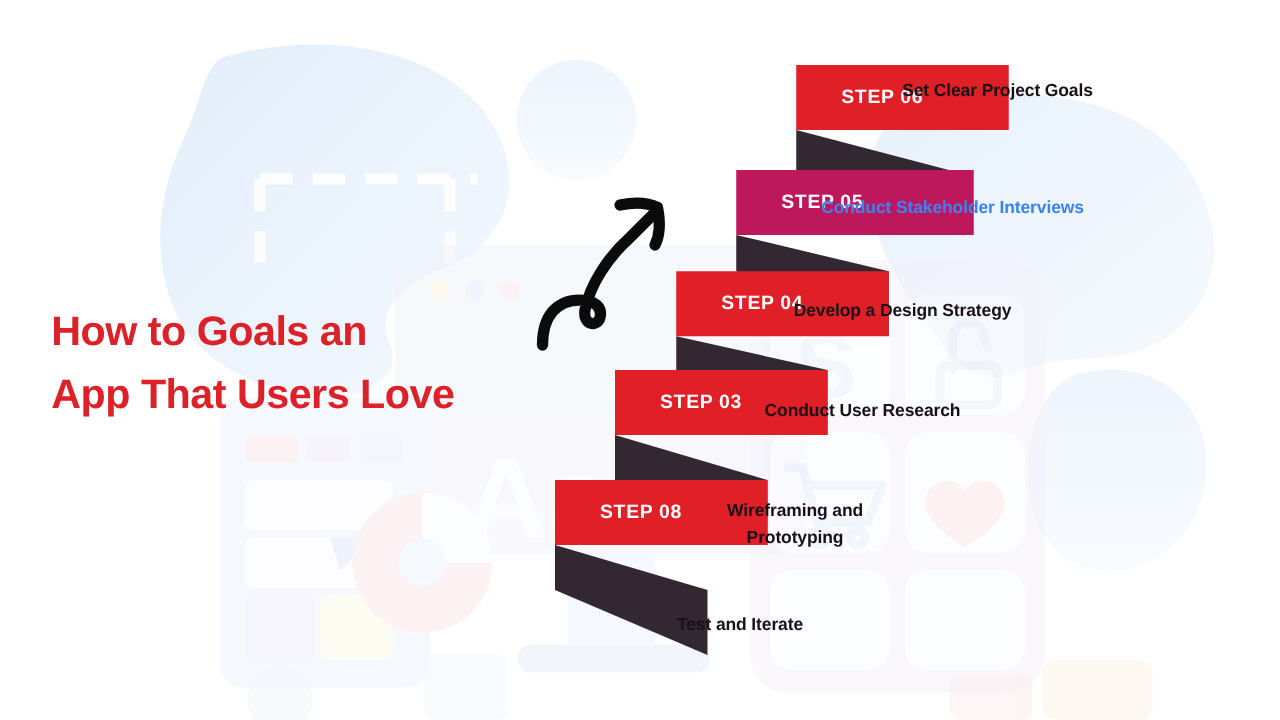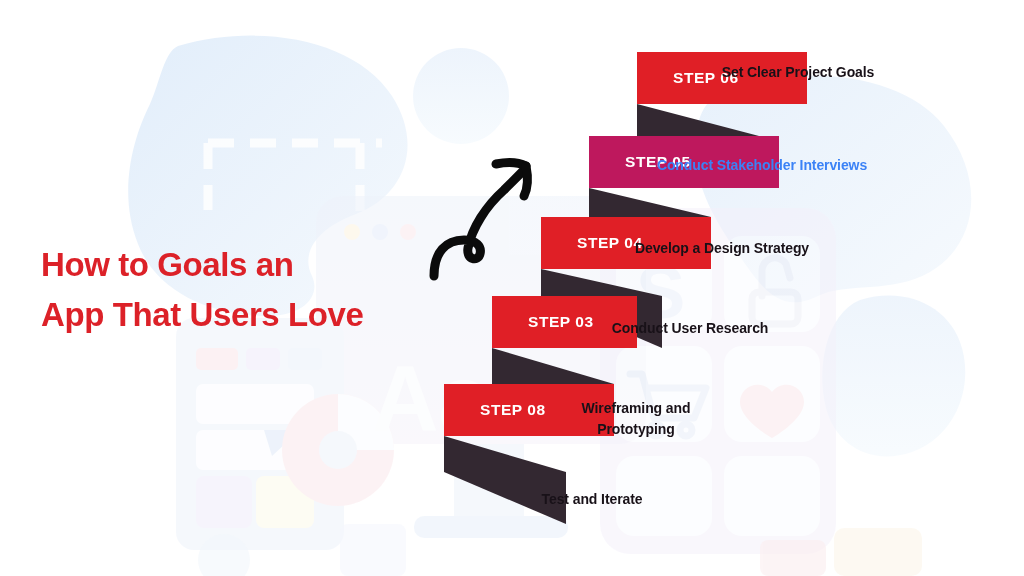--- a/index.html
+++ b/index.html
@@ -209,21 +209,21 @@
       <polygon points="444,436 566,472 566,524 444,472" fill="#332831"></polygon>
       <polygon points="492,348 614,384 614,436 492,384" fill="#332831"></polygon>
       <polygon points="541,269 662,296 662,348 541,296" fill="#332831"></polygon>
       <polygon points="589,188 711,217 711,269 589,217" fill="#332831"></polygon>
       <polygon points="637,104 759,136 759,188 637,136" fill="#332831"></polygon>
     </svg>
 
     <div class="step-bar" style="left: 444px; top: 384px; width: 170px; background: rgb(224, 31, 38);">
       <span class="step-label" style="margin-left: 36px; color: rgb(255, 255, 255);">STEP 08</span>
     </div>
-    <div class="step-bar" style="left: 492px; top: 296px; width: 145px; background: rgb(224, 31, 38);">
+    <div class="step-bar" style="left: 492px; top: 296px; width: 170px; background: rgb(224, 31, 38);">
       <span class="step-label" style="margin-left: 36px; color: rgb(255, 255, 255);">STEP 03</span>
     </div>
     <div class="step-bar" style="left: 541px; top: 217px; width: 170px; background: rgb(224, 31, 38);">
       <span class="step-label" style="margin-left: 36px; color: rgb(255, 255, 255);">STEP 04</span>
     </div>
     <div class="step-bar" style="left: 589px; top: 136px; width: 190px; background: #be185d;">
       <span class="step-label" style="margin-left: 36px; color: rgb(255, 255, 255);">STEP 05</span>
     </div>
     <div class="step-bar" style="left: 637px; top: 52px; width: 170px; background: rgb(224, 31, 38); text-align: right;">
       <span class="step-label" style="margin-left: 36px; color: rgb(255, 255, 255);">STEP 06</span>

